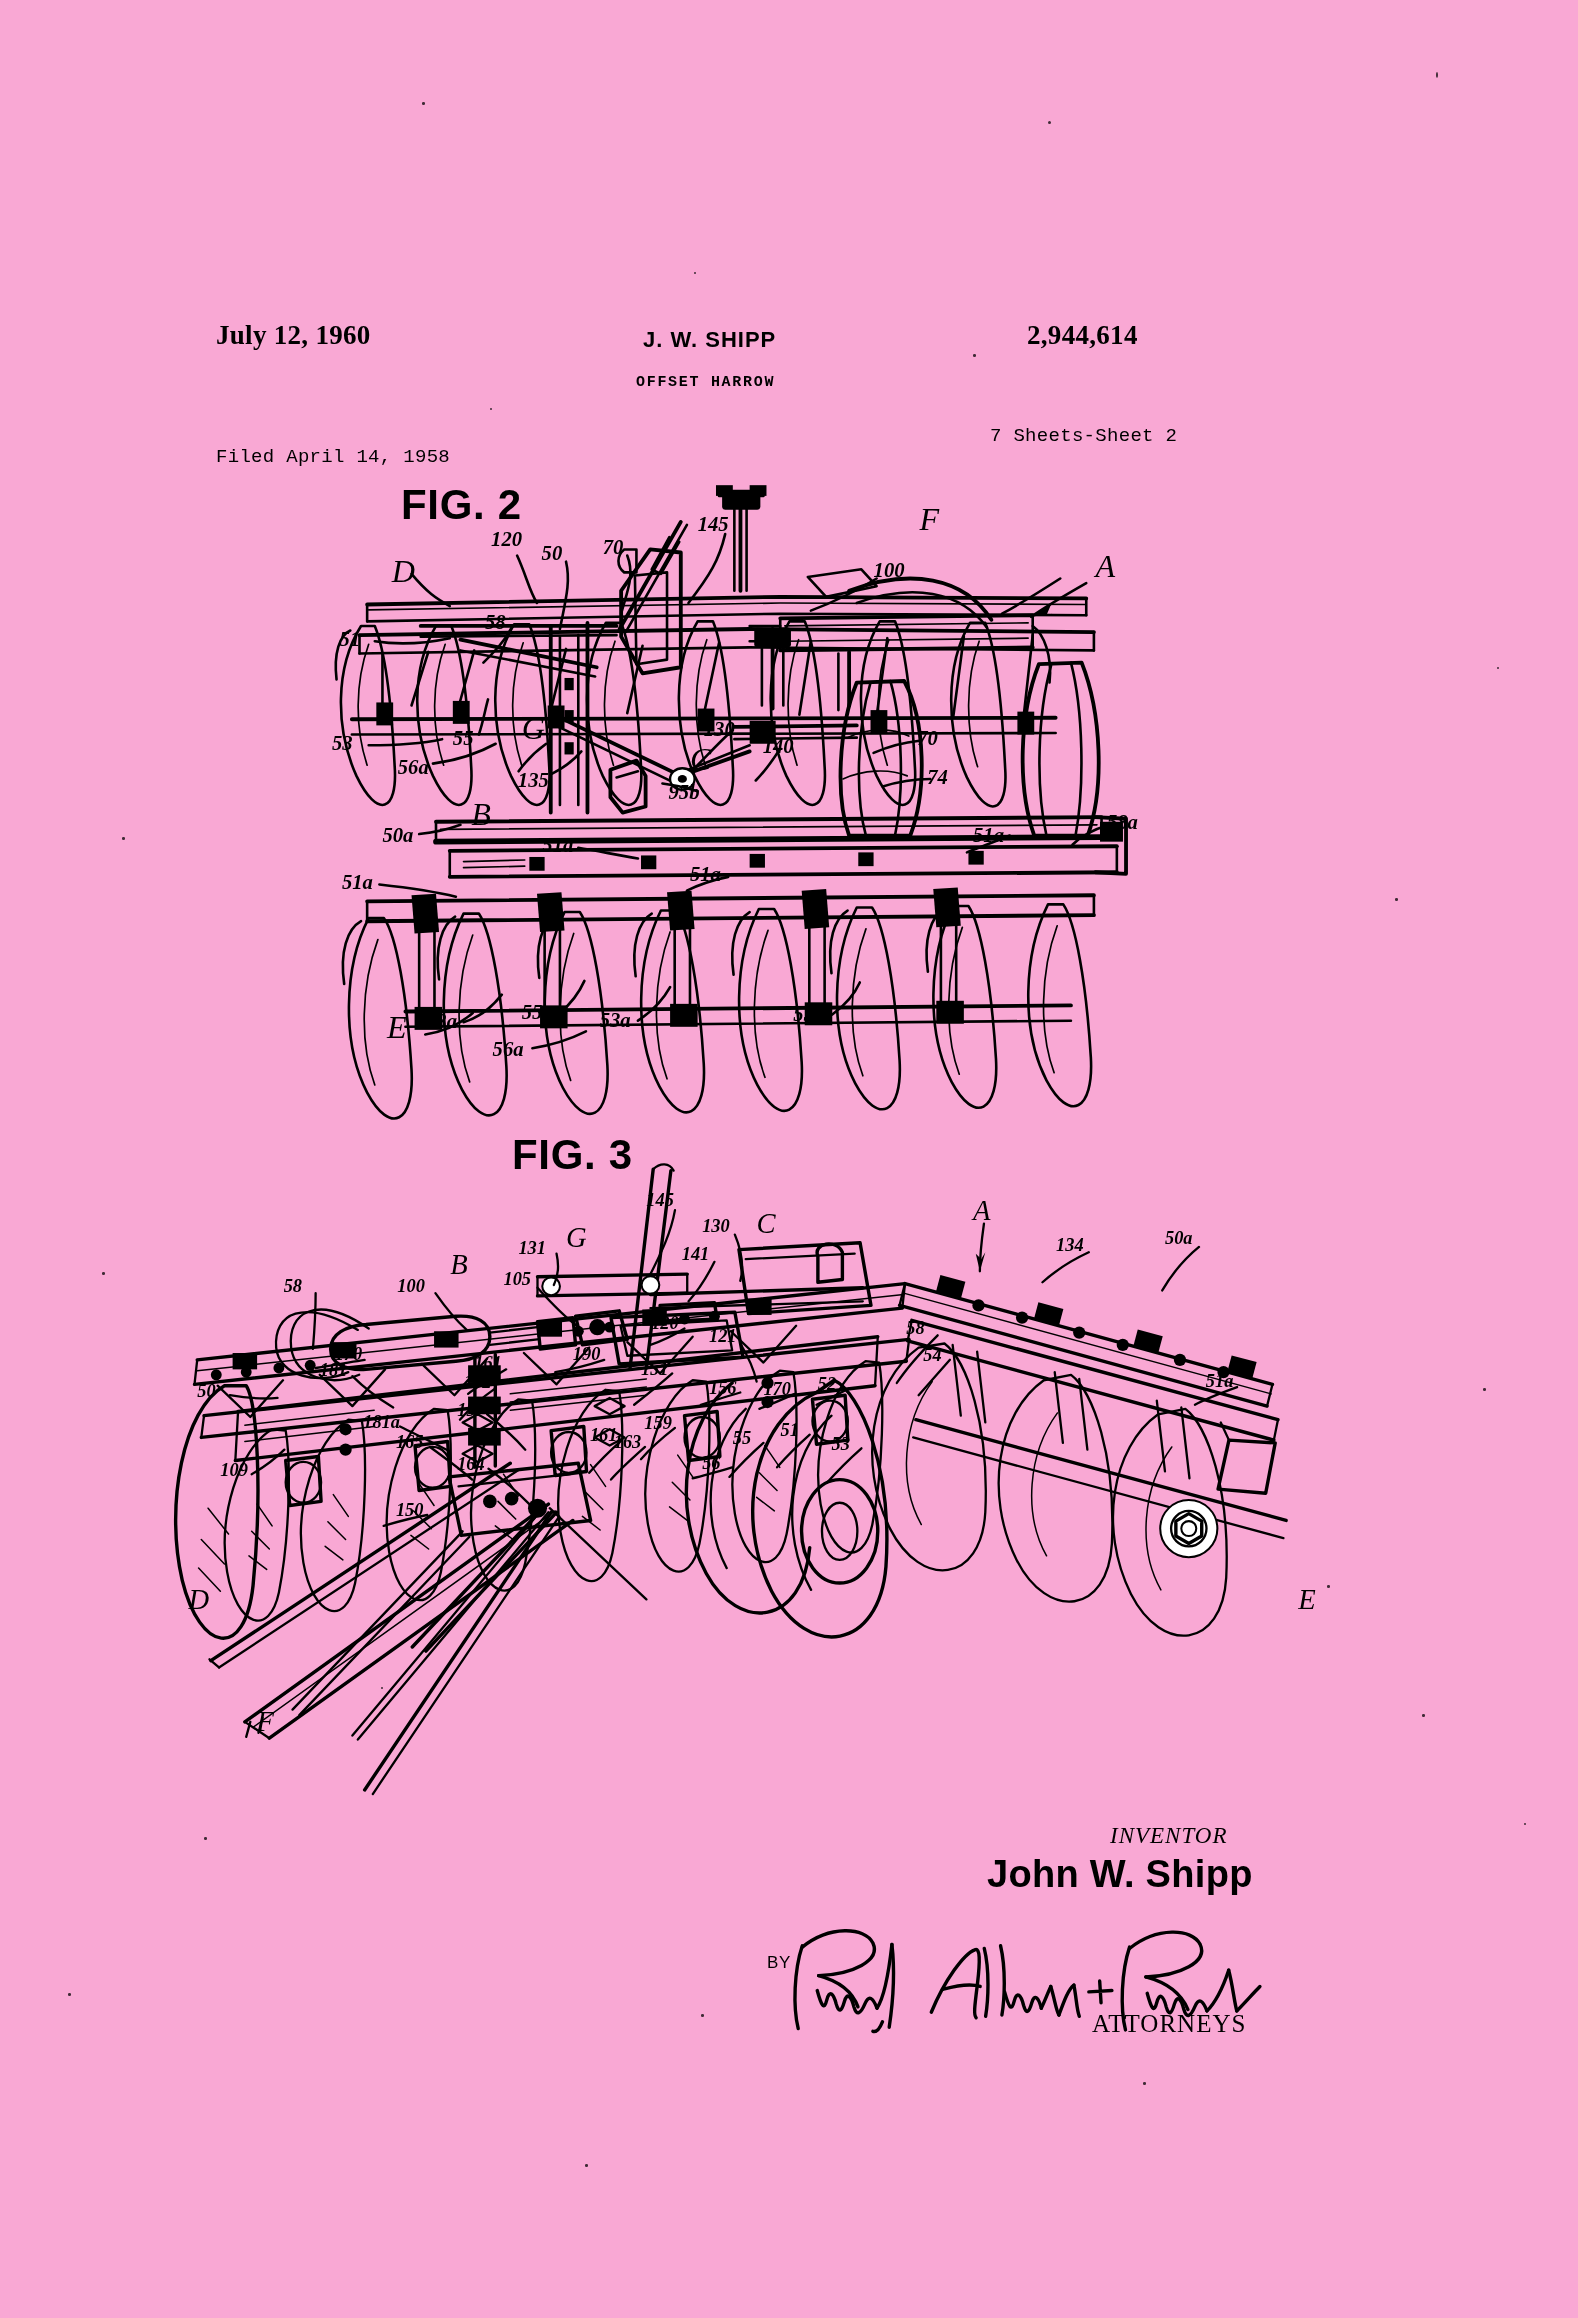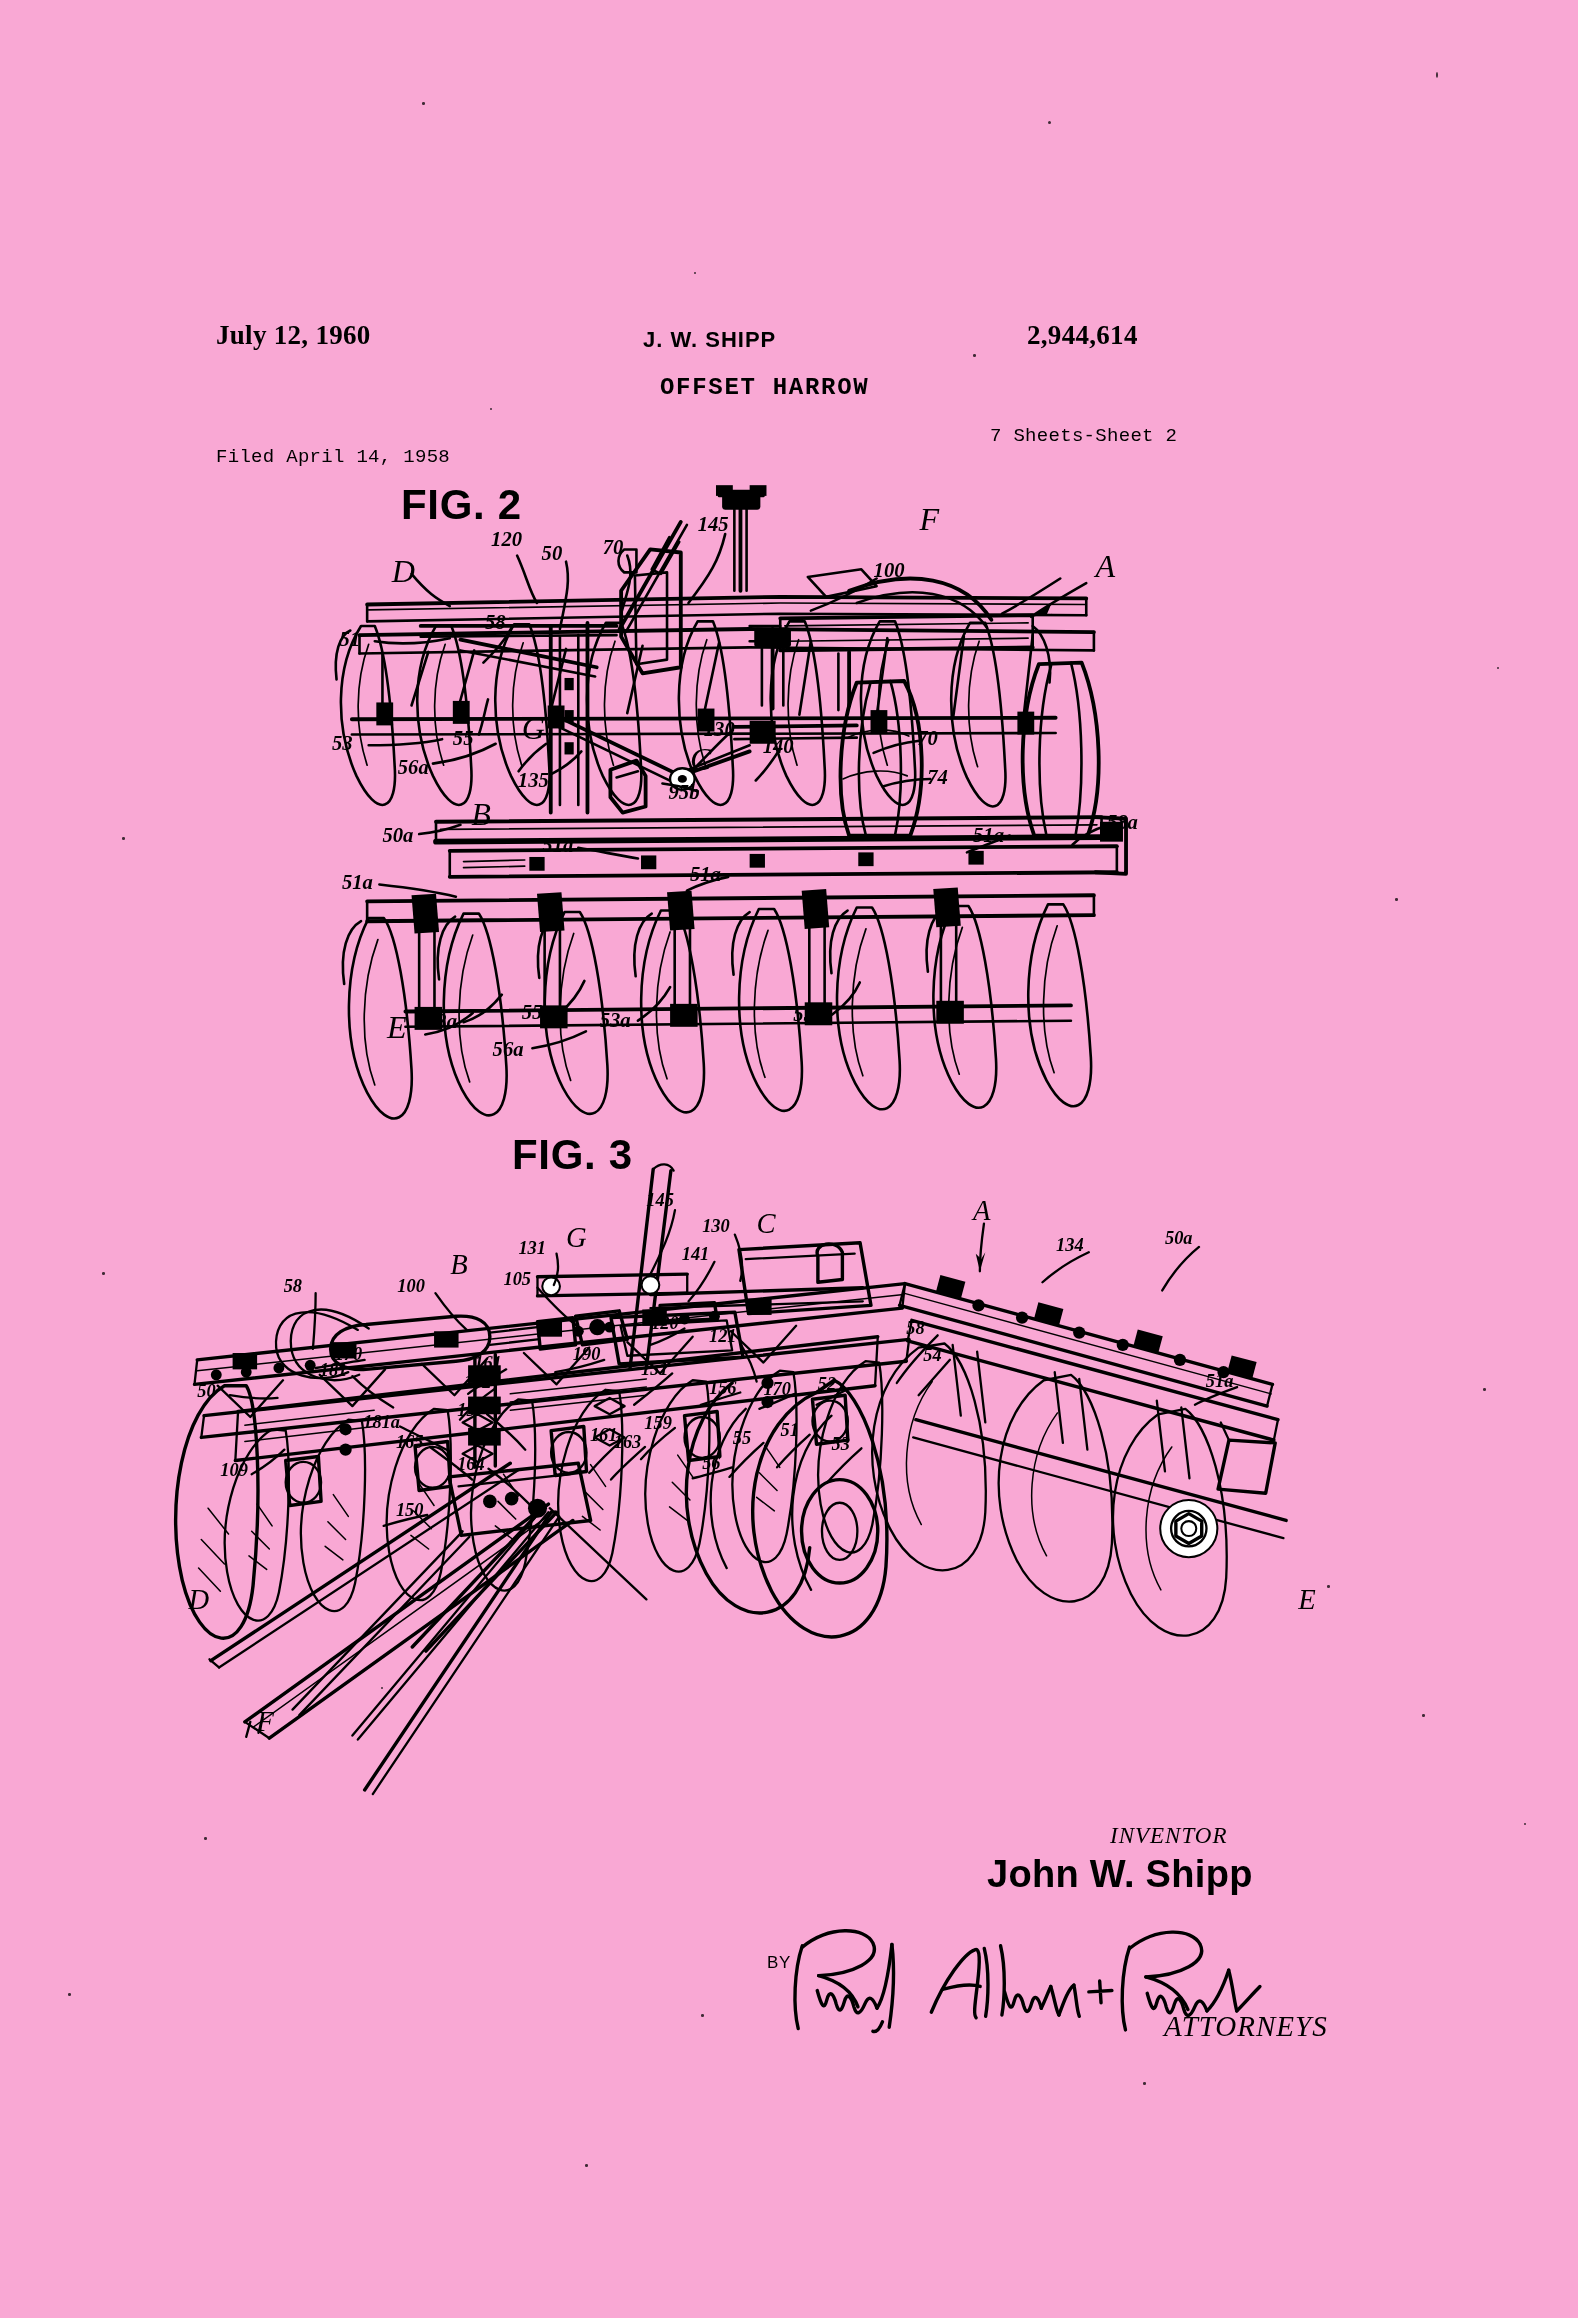--- a/index.html
+++ b/index.html
@@ -20,23 +20,23 @@
     position:absolute;left:643px;top:327px;
     font-family:"Liberation Sans",sans-serif;font-weight:bold;
     font-size:22px;letter-spacing:1px;white-space:nowrap;text-align:center;
   }
   .hdr-patno{
     position:absolute;left:1027px;top:320px;
     font-family:"Liberation Serif",serif;font-weight:bold;
     font-size:27px;letter-spacing:0.3px;white-space:nowrap;
   }
   .hdr-title{
-    position:absolute;left:660px;top:374px;
+    position:absolute;left:636px;top:374px;
     font-family:"Liberation Mono",monospace;font-weight:bold;
-    font-size:24px;letter-spacing:1.7px;white-space:nowrap;
+    font-size:15px;letter-spacing:1.7px;white-space:nowrap;
   }
   .hdr-filed{
     position:absolute;left:216px;top:446px;
     font-family:"Liberation Mono",monospace;
     font-size:19px;letter-spacing:0.3px;white-space:nowrap;
   }
   .hdr-sheets{
     position:absolute;left:990px;top:425px;
     font-family:"Liberation Mono",monospace;
     font-size:19px;letter-spacing:0.3px;white-space:nowrap;
@@ -60,23 +60,23 @@
     position:absolute;left:987px;top:1853px;
     font-family:"Liberation Sans",sans-serif;font-weight:bold;
     font-size:38px;letter-spacing:0.3px;white-space:nowrap;
   }
   .ftr-by{
     position:absolute;left:767px;top:1953px;
     font-family:"Liberation Sans",sans-serif;
     font-size:17px;letter-spacing:0.7px;white-space:nowrap;
   }
   .ftr-attorney{
-    position:absolute;left:1164px;top:2010px;
+    position:absolute;left:1092px;top:2010px;
     font-family:"Liberation Serif",serif;
-    font-size:29px;letter-spacing:1px;white-space:nowrap;font-style:italic;
+    font-size:25px;letter-spacing:1px;white-space:nowrap;
   }
   .sig{position:absolute;left:776px;top:1905px;width:517px;height:129px;}
 
   
   .figsvg{position:absolute;}
   #fig2-svg{left:259px;top:476px;width:966px;height:612px;}
   #fig3-svg{left:170px;top:1123px;width:1225px;height:735px;}
 
   svg{display:block;overflow:visible;}
   .ln{stroke:#000;fill:none;stroke-linecap:round;stroke-linejoin:round;}

